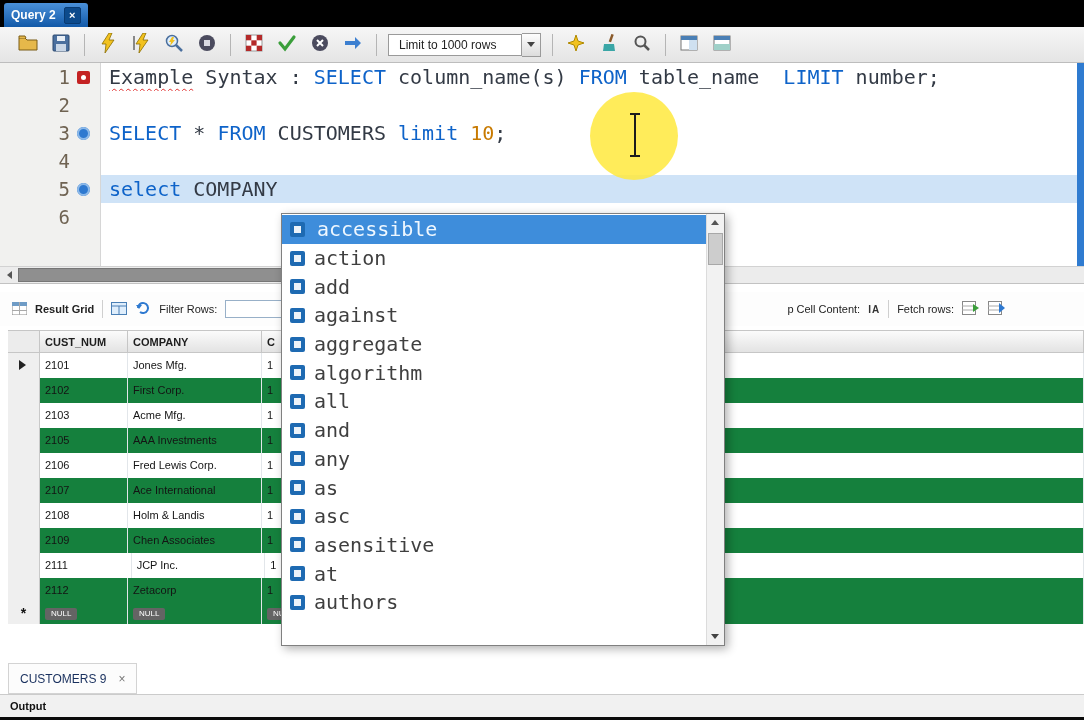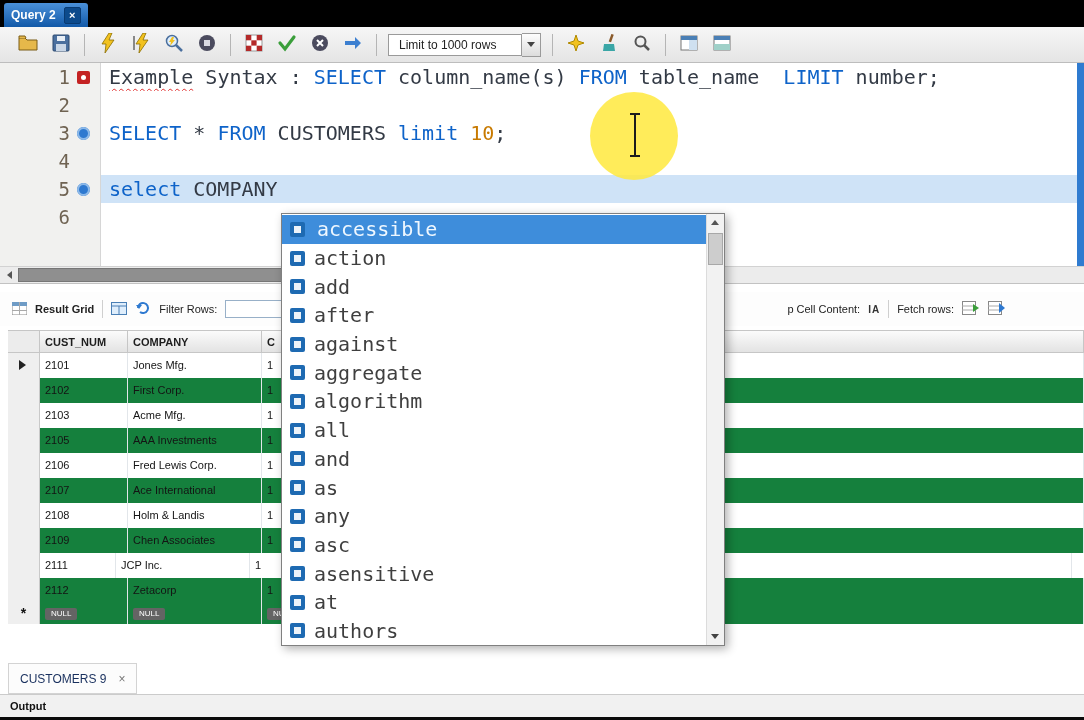--- a/index.html
+++ b/index.html
@@ -409,21 +409,21 @@
           <div class="td" style="width: 822px;">1</div>
         </div>
         <div class="tr alt">
           <div class="td sel"></div>
           <div class="td" style="width: 88px;">2109</div>
           <div class="td" style="width: 134px;">Chen Associates</div>
           <div class="td" style="width: 822px;">1</div>
         </div>
         <div class="tr">
           <div class="td sel"></div>
-          <div class="td" style="width: 76px;">2111</div>
+          <div class="td" style="width: 92px;">2111</div>
           <div class="td" style="width: 134px;">JCP Inc.</div>
           <div class="td" style="width: 822px;">1</div>
         </div>
         <div class="tr alt">
           <div class="td sel"></div>
           <div class="td" style="width: 88px;">2112</div>
           <div class="td" style="width: 134px;">Zetacorp</div>
           <div class="td" style="width: 822px;">1</div>
         </div>
         <div class="tr alt star">
@@ -451,24 +451,20 @@
   <div class="ac-item">
     <span class="kw-icon"></span>
     <span class="ac-label">action</span>
   </div>
 
   <div class="ac-item">
     <span class="kw-icon"></span>
     <span class="ac-label">add</span>
   </div>
 
-  <div class="ac-item">
-    <span class="kw-icon"></span>
-    <span class="ac-label">after</span>
-  </div>
 
   <div class="ac-item">
     <span class="kw-icon"></span>
     <span class="ac-label">against</span>
   </div>
 
   <div class="ac-item">
     <span class="kw-icon"></span>
     <span class="ac-label">aggregate</span>
   </div>
@@ -483,26 +479,26 @@
     <span class="ac-label">all</span>
   </div>
 
   <div class="ac-item">
     <span class="kw-icon"></span>
     <span class="ac-label">and</span>
   </div>
 
   <div class="ac-item">
     <span class="kw-icon"></span>
+    <span class="ac-label">any</span>
+  </div>
+
+  <div class="ac-item">
+    <span class="kw-icon"></span>
     <span class="ac-label">as</span>
-  </div>
-
-  <div class="ac-item">
-    <span class="kw-icon"></span>
-    <span class="ac-label">any</span>
   </div>
 
   <div class="ac-item">
     <span class="kw-icon"></span>
     <span class="ac-label">asc</span>
   </div>
 
   <div class="ac-item">
     <span class="kw-icon"></span>
     <span class="ac-label">asensitive</span>

